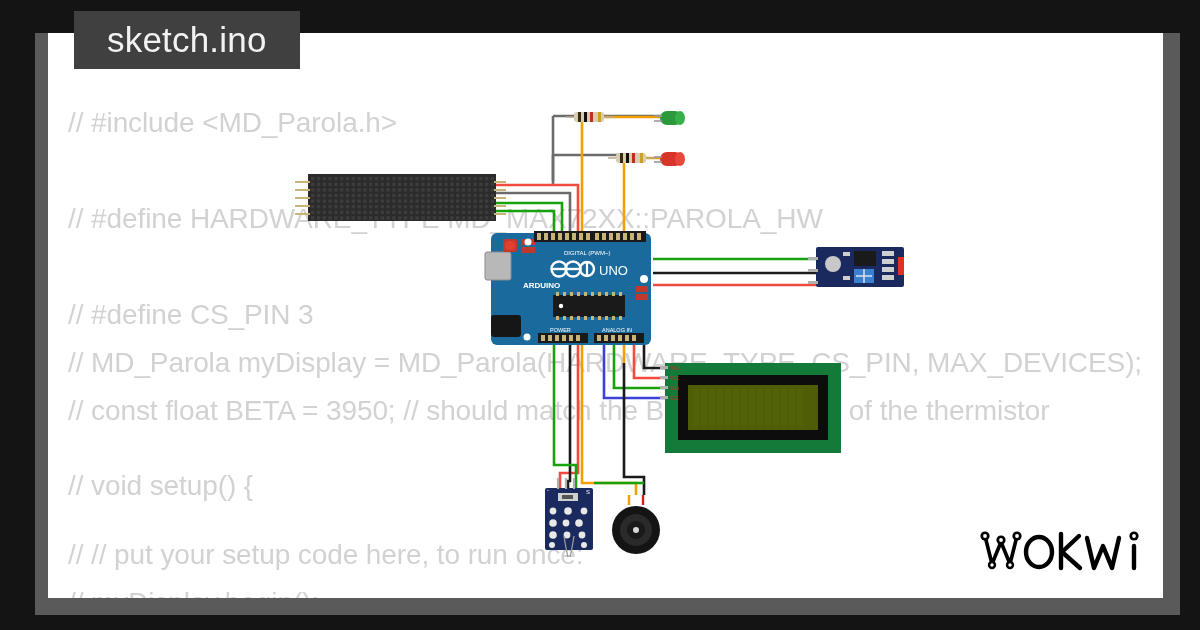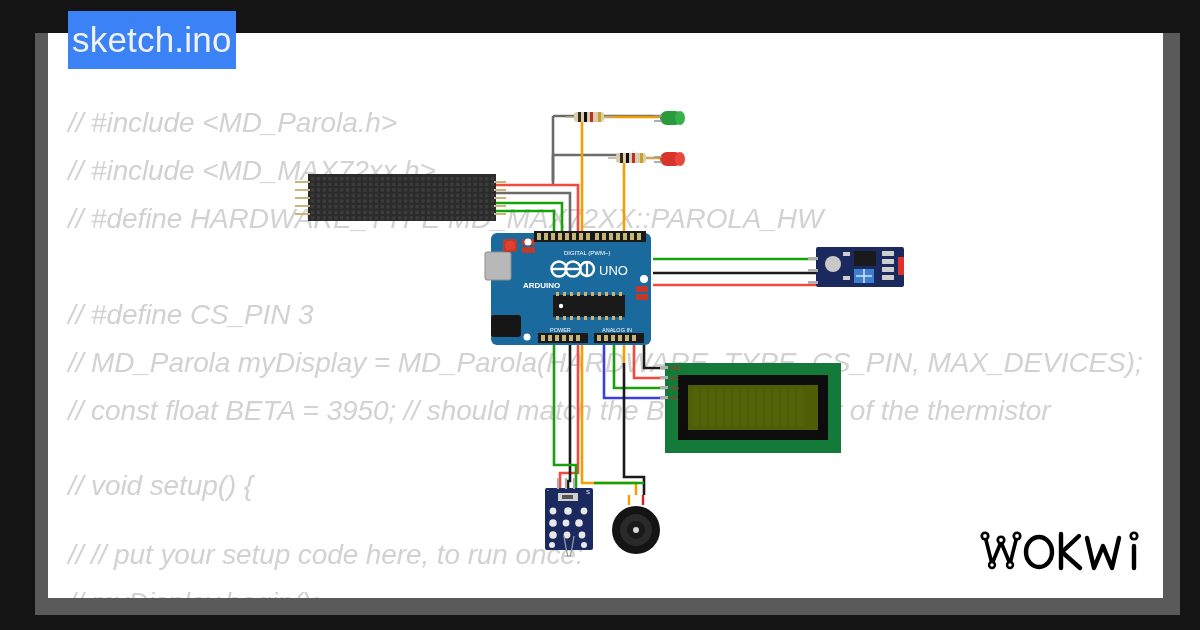--- a/index.html
+++ b/index.html
@@ -19,40 +19,39 @@
   }
   .panel {
     position: absolute; left: 48px; top: 33px;
     width: 1115px; height: 565px;
     background: #ffffff;
     overflow: hidden;
   }
 
   
   .tab {
-    position: absolute; left: 68px; top: 11px;
-    height: 58px; padding: 0 4px;
-    background: #3b82f6;
+    position: absolute; left: 74px; top: 11px;
+    height: 58px; padding: 0 33px;
+    background: #404040;
     display: flex; align-items: center;
     z-index: 40;
   }
   .tab-label {
     color: #f2f2f2;
     font-size: 35px;
     letter-spacing: 0.2px;
     white-space: nowrap;
   }
 
   
   .code {
     position: absolute; left: 0; top: 0;
     width: 1115px; height: 565px;
     z-index: 5;
     pointer-events: none;
-    font-style: italic;
   }
   .code-line {
     position: absolute;
     left: 20px;
     color: #d2d2d2;
     font-size: 28px;
     font-family: "Liberation Sans", sans-serif;
     white-space: nowrap;
     letter-spacing: -0.1px;
   }
@@ -82,21 +81,20 @@
 
 <div id="root">
 
   <div class="bottom-strip"></div>
   <div class="panel-border"></div>
 
   <div class="panel">
 
     <div class="code">
       <div class="code-line" style="top:74px">// #include &lt;MD_Parola.h&gt;</div>
-      <div class="code-line" style="top:122px">// #include &lt;MD_MAX72xx.h&gt;</div>
       <div class="code-line" style="top:170px">// #define HARDWARE_TYPE MD_MAX72XX::PAROLA_HW</div>
       <div class="code-line" style="top:266px">// #define CS_PIN 3</div>
       <div class="code-line" style="top:314px">// MD_Parola myDisplay = MD_Parola(HARDWARE_TYPE, CS_PIN, MAX_DEVICES);</div>
       <div class="code-line" style="top:362px">// const float BETA = 3950; // should match the Beta Coefficient of the thermistor</div>
       <div class="code-line" style="top:410px"></div>
       <div class="code-line" style="top:437px">// void setup() {</div>
       <div class="code-line" style="top:506px">//   // put your setup code here, to run once:</div>
       <div class="code-line" style="top:554px">//   myDisplay.begin();</div>
     </div>
 

